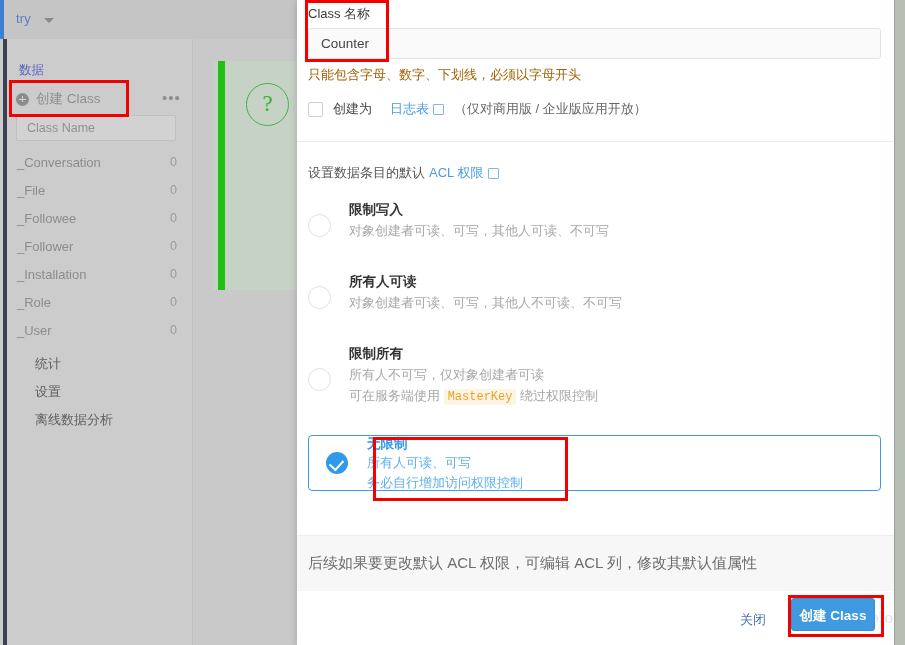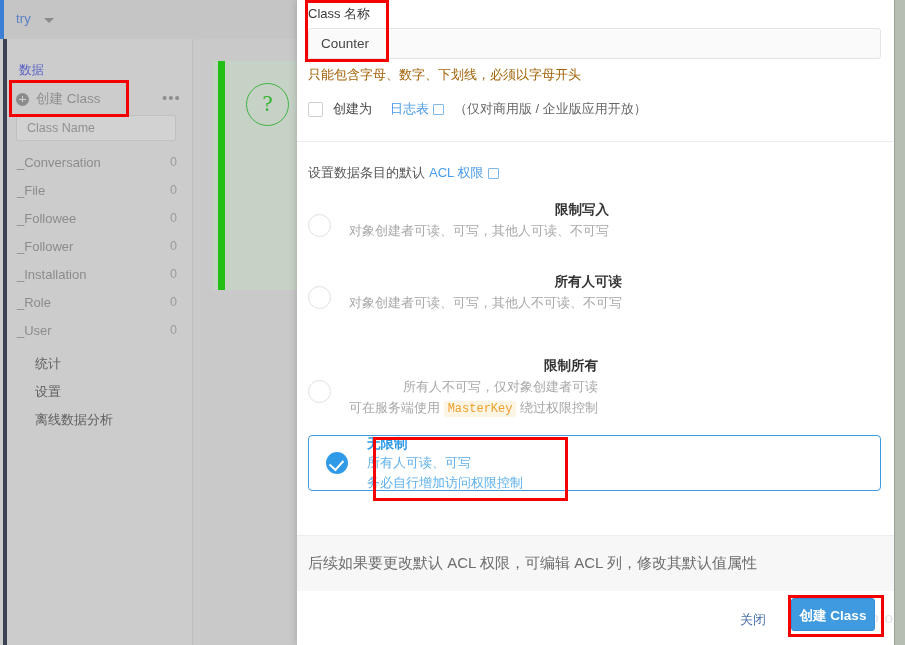--- a/index.html
+++ b/index.html
@@ -215,21 +215,21 @@
     position: absolute; left: 11px;
     width: 573px;
     display: flex;
   }
   .radio {
     width: 21px; height: 21px;
     border: 1.4px solid #e0e0e0; border-radius: 50%;
     background: #fff; flex: none;
     margin-top: 14px;
   }
-  .opt-body { margin-left: 18px; text-align: right; }
+  .opt-body { margin-left: 18px; }
   .opt-title { font-size: 13.5px; font-weight: bold; color: #333; line-height: 20px; }
   .opt-desc { font-size: 13px; color: #a8a8a8; line-height: 21px; }
   .code-badge {
     font-family: "Liberation Mono", "DejaVu Sans Mono", monospace;
     font-size: 12px; color: #f0a030;
     background: #fdf5e3; padding: 1px 4px; border-radius: 2px;
   }
 
   .opt-selected {
     position: absolute; left: 11px; top: 435px;
@@ -403,21 +403,21 @@
     </div>
 
     <div class="opt" style="top:272px;">
       <span class="radio"></span>
       <span class="opt-body">
         <span class="opt-title" style="display:block">所有人可读</span>
         <span class="opt-desc" style="display:block">对象创建者可读、可写，其他人不可读、不可写</span>
       </span>
     </div>
 
-    <div class="opt" style="top:344px;margin-top:12px;">
+    <div class="opt" style="top:344px;">
       <span class="radio" style="margin-top:24px"></span>
       <span class="opt-body">
         <span class="opt-title" style="display:block">限制所有</span>
         <span class="opt-desc" style="display:block">所有人不可写，仅对象创建者可读</span>
         <span class="opt-desc" style="display:block">
           <span>可在服务端使用</span>
           <span class="code-badge">MasterKey</span>
           <span>绕过权限控制</span>
         </span>
       </span>

